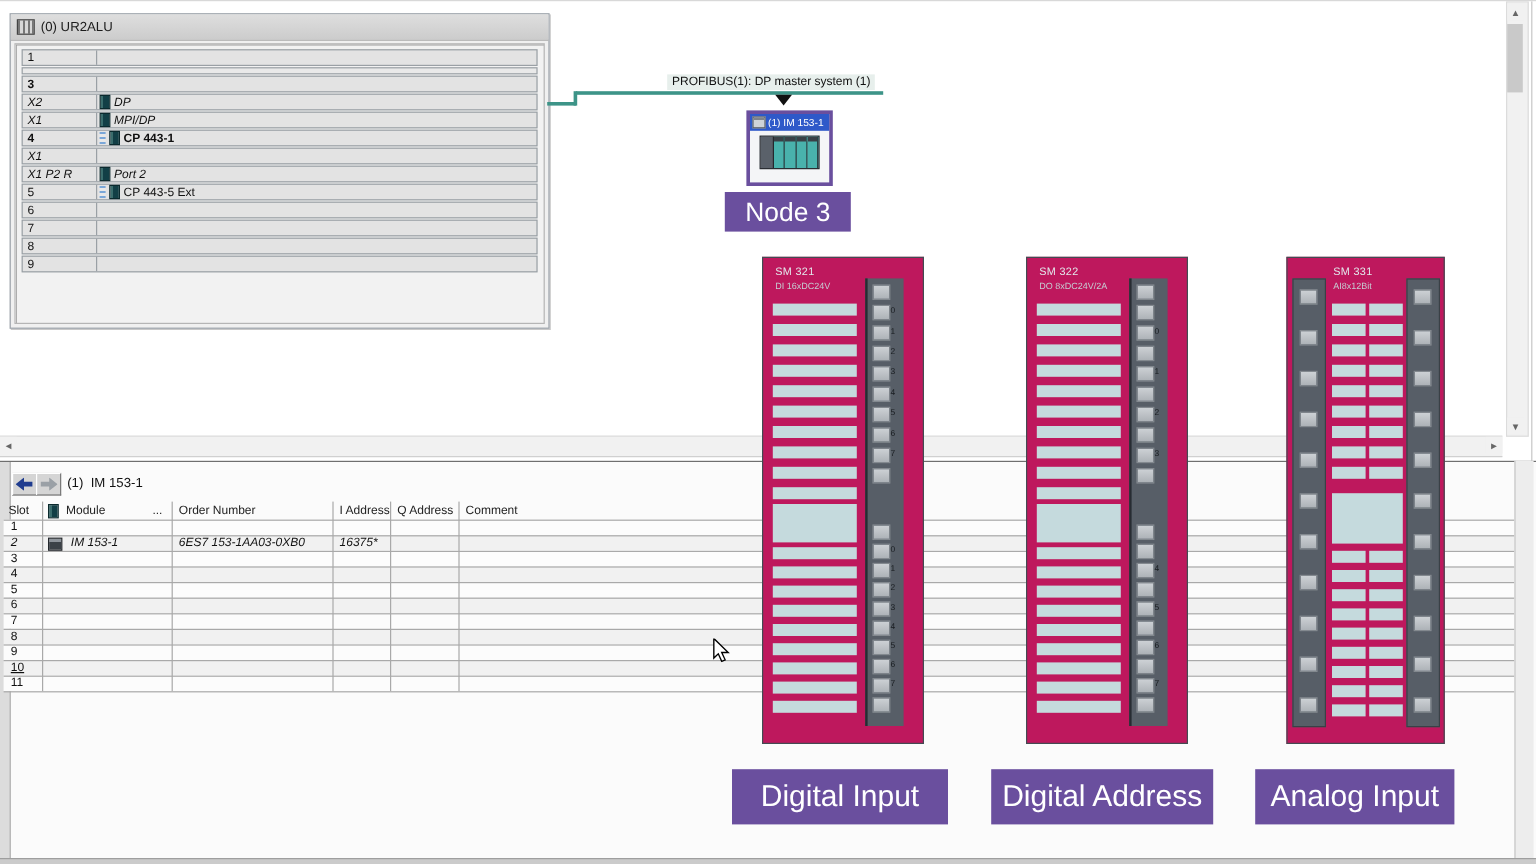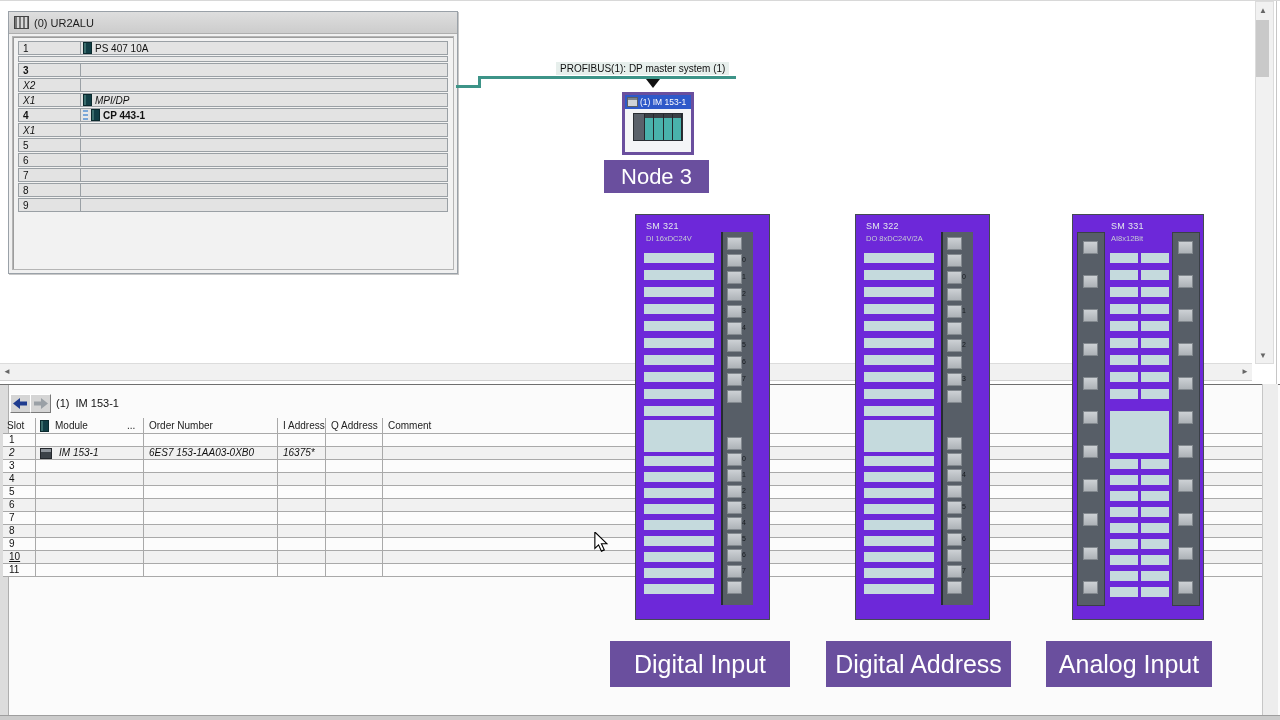--- a/index.html
+++ b/index.html
@@ -76,21 +76,21 @@
   .dt-cell{position:absolute;height:13px;display:flex;align-items:center;white-space:nowrap;}
   .dt-it{font-style:italic;}
   .row2-icon{width:10px;height:9px;background:linear-gradient(#8e949b 0 3px,#3c4248 3px);
     border:1px solid #23272c;}
   #detail-right-track{position:absolute;left:1262px;top:383px;width:15px;height:331px;
     background:#ededed;border-left:1px solid #c6c6c6;}
   #bottom-strip{position:absolute;left:0;top:714px;width:1280px;height:6px;background:#cbcbcb;
     border-top:1px solid #9e9e9e;}
 
   
-  .sm-module{position:absolute;top:213px;height:404px;background:#6d28d9;
+  .sm-module{position:absolute;top:213px;height:404px;background:#be185d;
     border:1px solid #434a52;z-index:5;}
   .sm-title{position:absolute;font-size:9px;color:#e3e8ec;letter-spacing:.3px;}
   .sm-sub{position:absolute;font-size:7.5px;color:#c6cdd3;}
   .sm-bar{position:absolute;background:#c5dadd;}
   .sm-strip{position:absolute;background:#575e67;}
   .sm-strip.edge-l,.sm-strip.edge-r{border:1px solid #3a4046;}
   .sm-strip.side{border-left:2px solid #272c32;}
   .sm-led{position:absolute;width:13px;height:11px;background:linear-gradient(#cdd1d5,#adb2b7);
     border:1px solid #83898f;}
   .sm-led-num{position:absolute;font-size:7px;color:#171b1f;}
@@ -107,52 +107,64 @@
 
   <div id="rack-window">
     <div id="rack-titlebar">
       <span class="rack-win-icon"></span>
       <span>(0) UR2ALU</span>
     </div>
     <div id="rack-body">
       <div id="rack-rows">
           <div class="rack-row">
             <div class="rack-slot">1</div>
+          </div>
+          <div class="rack-row spacer"></div>
+          <div class="rack-row">
+            <div class="rack-slot st-bold">3</div>
+          </div>
+          <div class="rack-row">
+            <div class="rack-slot st-italic">X2</div>
             <div class="rack-main">
               <div class="chip-icon"></div>
-              <div>PS 407 10A</div>
-            </div>
-          </div>
-          <div class="rack-row spacer"></div>
-          <div class="rack-row">
-            <div class="rack-slot st-bold">3</div>
-          </div>
-          <div class="rack-row">
-            <div class="rack-slot st-italic">X2</div>
+              <div class="st-italic">DP</div>
+            </div>
           </div>
           <div class="rack-row">
             <div class="rack-slot st-italic">X1</div>
             <div class="rack-main">
               <div class="chip-icon"></div>
               <div class="st-italic">MPI/DP</div>
             </div>
           </div>
           <div class="rack-row">
             <div class="rack-slot st-bold">4</div>
             <div class="rack-main">
               <div class="cp-dots"></div>
               <div class="chip-icon"></div>
               <div class="st-bold">CP 443-1</div>
             </div>
           </div>
           <div class="rack-row">
             <div class="rack-slot st-italic">X1</div>
           </div>
           <div class="rack-row">
+            <div class="rack-slot st-italic">X1 P2 R</div>
+            <div class="rack-main">
+              <div class="chip-icon"></div>
+              <div class="st-italic">Port 2</div>
+            </div>
+          </div>
+          <div class="rack-row">
             <div class="rack-slot">5</div>
+            <div class="rack-main">
+              <div class="cp-dots"></div>
+              <div class="chip-icon"></div>
+              <div>CP 443-5 Ext</div>
+            </div>
           </div>
           <div class="rack-row">
             <div class="rack-slot">6</div>
             <div class="rack-main">
               <div></div>
             </div>
           </div>
           <div class="rack-row">
             <div class="rack-slot">7</div>
             <div class="rack-main">

